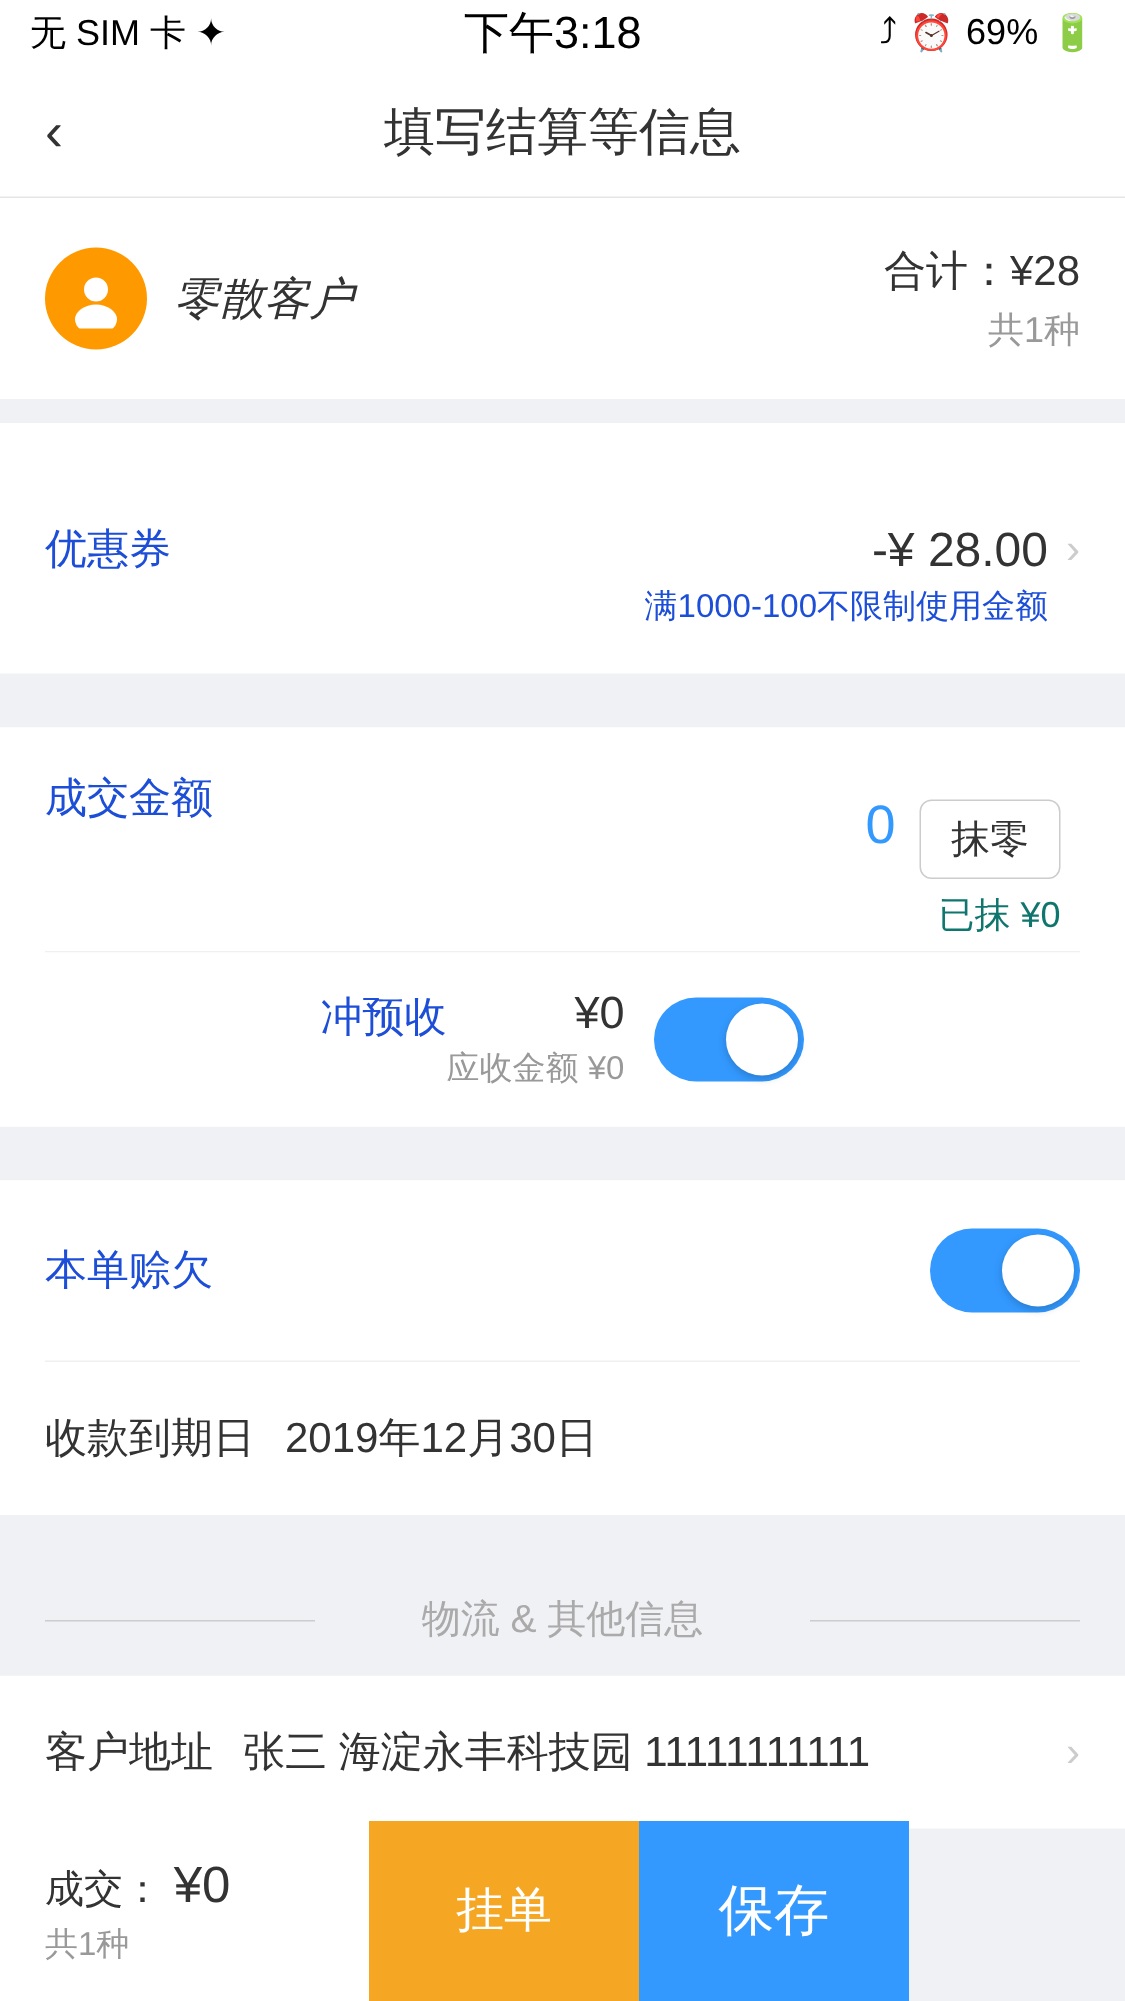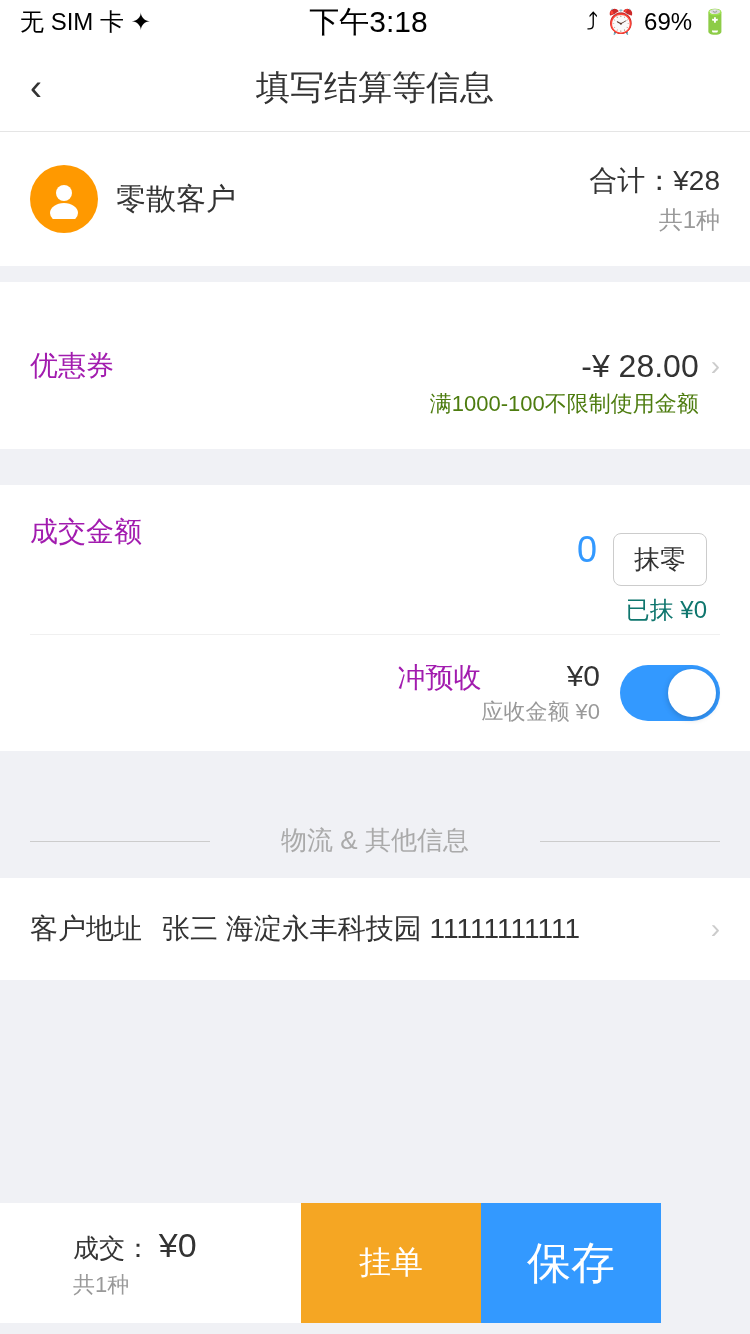--- a/index.html
+++ b/index.html
@@ -68,20 +68,21 @@
       display: flex;
       align-items: center;
       justify-content: space-between;
       padding: 30px 30px;
       background: #fff;
     }
     .customer-left {
       display: flex;
       align-items: center;
       gap: 18px;
+      font-style: italic;
     }
     .customer-avatar {
       width: 68px;
       height: 68px;
       border-radius: 50%;
       background: #f90;
       display: flex;
       align-items: center;
       justify-content: center;
     }
@@ -113,39 +114,39 @@
     
     .row-item {
       display: flex;
       align-items: center;
       justify-content: space-between;
       padding: 30px 30px;
       background: #fff;
     }
     .row-label {
       font-size: 28px;
-      color: #a21caf;
+      color: #1d4ed8;
     }
     .row-right {
       display: flex;
       align-items: center;
       gap: 12px;
     }
     .row-right-col {
       text-align: right;
       margin-top: 36px;
     }
     .discount-amount {
       font-size: 32px;
       color: #333;
       font-weight: 500;
     }
     .discount-desc {
       font-size: 22px;
-      color: #4d7c0f;
+      color: #1d4ed8;
       margin-top: 4px;
     }
     .chevron {
       color: #ccc;
       font-size: 28px;
     }
 
     
     .section-sep {
       height: 20px;
@@ -190,21 +191,21 @@
       font-size: 24px;
       color: #0f766e;
     }
 
     
     .prepay-row {
       padding: 24px 30px;
       background: #fff;
       display: flex;
       align-items: flex-start;
-      justify-content: flex-end;
+      justify-content: center;
     }
     .prepay-right {
       display: flex;
       align-items: center;
       gap: 20px;
     }
     .prepay-values {
       text-align: right;
     }
     .prepay-amount {
@@ -294,26 +295,25 @@
     .address-left {
       display: flex;
       gap: 20px;
     }
     .address-label { font-size: 28px; color: #333; flex-shrink: 0; }
     .address-value { font-size: 28px; color: #333; }
 
     
     .bottom-bar {
       position: fixed;
-      bottom: 11px;
-      width: 661px;
+      bottom: 0;
+      width: 606px;
       height: 120px;
       display: flex;
       background: #fff;
-      padding-left: 43px;
     }
     .bottom-summary {
       flex: 1;
       display: flex;
       flex-direction: column;
       justify-content: center;
       padding: 0 30px;
     }
     .bottom-deal-label { font-size: 26px; color: #333; }
     .bottom-deal-amount { font-size: 34px; color: #333; font-weight: 500; }
@@ -327,21 +327,21 @@
       font-size: 32px;
       color: #fff;
       cursor: pointer;
     }
     .btn-save {
       width: 180px;
       background: #3399ff;
       display: flex;
       align-items: center;
       justify-content: center;
-      font-size: 44px;
+      font-size: 37px;
       color: #fff;
       cursor: pointer;
     }
   </style>
 </head>
 <body>
 
 <div class="status-bar">
   <div class="status-left">
     <span>无 SIM 卡 ✦</span>
@@ -418,20 +418,35 @@
         </div>
         <div class="toggle">
           <div class="toggle-knob"></div>
         </div>
       </div>
     </div>
   </div>
 
   <div class="section-sep"></div>
 
+  <div class="card">
+    <div class="debt-row">
+      <span class="row-label">本单赊欠</span>
+      <div class="toggle">
+        <div class="toggle-knob"></div>
+      </div>
+    </div>
+
+    <div class="divider"></div>
+
+    <div class="duedate-row">
+      <span class="duedate-label">收款到期日</span>
+      <span class="duedate-value">2019年12月30日</span>
+    </div>
+  </div>
 
   <div class="logistics-sep"></div>
   <div class="logistics-header">
     <span>物流 &amp; 其他信息</span>
   </div>
 
   <div class="card">
     <div class="address-row">
       <div class="address-left">
         <span class="address-label">客户地址</span>

